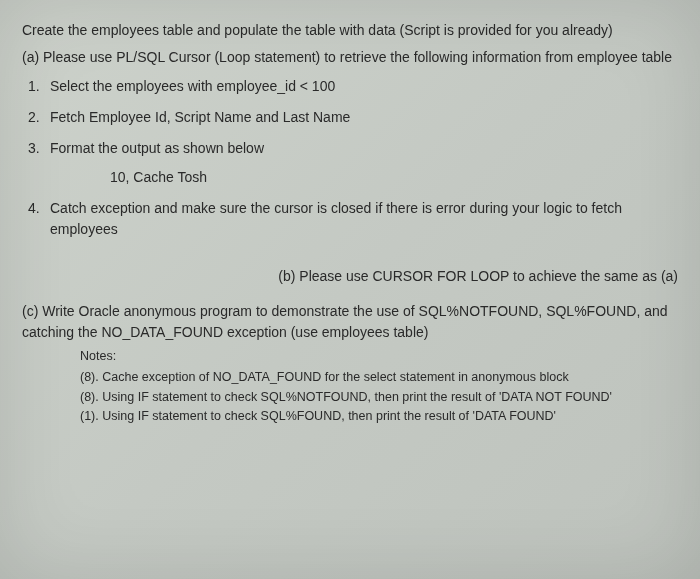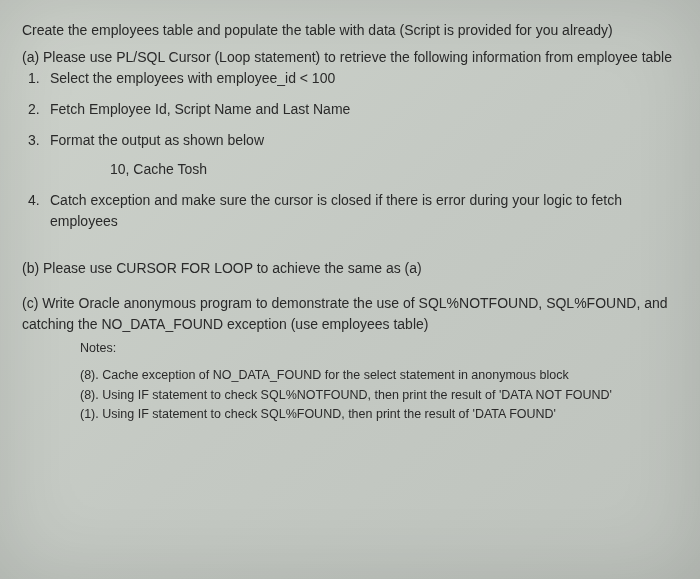--- a/index.html
+++ b/index.html
@@ -19,20 +19,21 @@
       line-height: 1.5;
       position: relative;
     }
     .intro {
       margin-bottom: 6px;
     }
     .section-a {
       margin-bottom: 20px;
     }
     .section-a-header {
+      margin-bottom: 8px;
     }
     .numbered-list {
       list-style: none;
       padding-left: 28px;
     }
     .numbered-list li {
       margin-bottom: 10px;
       position: relative;
     }
     .numbered-list li .num {
@@ -40,32 +41,33 @@
       left: -22px;
     }
     .sub-indent {
       padding-left: 60px;
       margin-top: 8px;
       margin-bottom: 8px;
     }
     .section-b {
       margin-top: 26px;
       margin-bottom: 12px;
+      text-align: right;
     }
     .section-c {
       margin-top: 14px;
     }
     .notes-block {
       padding-left: 58px;
       font-size: 12.5px;
       line-height: 1.5;
       margin-top: 4px;
     }
     .notes-label {
-      margin-bottom: 8px;
+      margin-bottom: 2px;
     }
     .note-line {
       margin-bottom: 1px;
     }
     .vignette {
       pointer-events: none;
       position: absolute;
       inset: 0;
       box-shadow: inset 0 0 80px rgba(0,0,0,0.12);
     }

